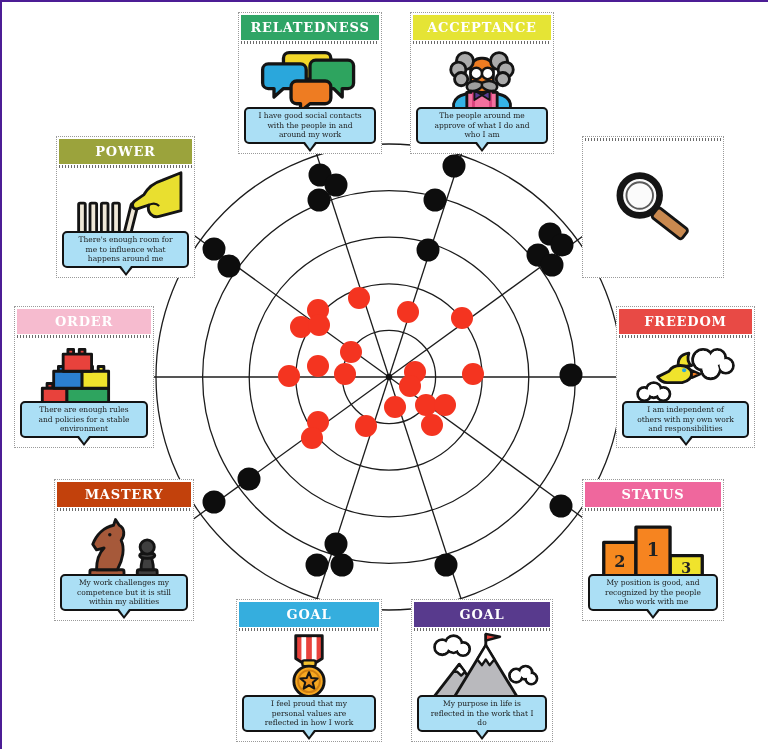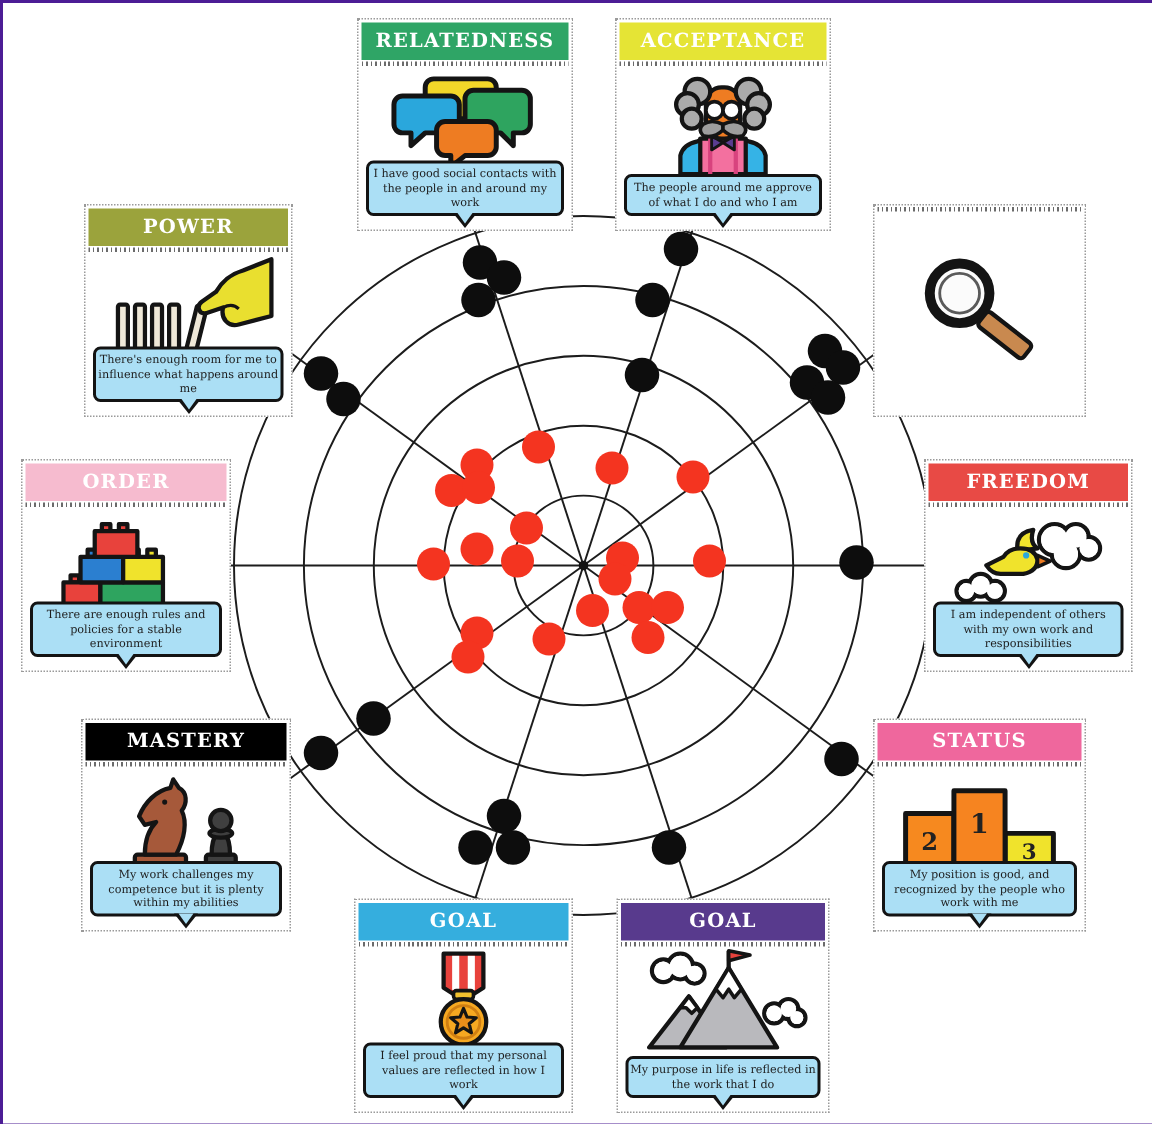--- a/index.html
+++ b/index.html
@@ -27,21 +27,21 @@
     background:repeating-linear-gradient(90deg,#6b6b6b 0 1px,transparent 1px 3px);
   }
   .icon-wrap{
     position:absolute;left:50%;top:32px;transform:translateX(-50%);
     width:122px;height:72px;display:flex;align-items:center;justify-content:center;
   }
   .icon-svg{width:120px;height:72px;}
   .bubble{
     position:absolute;left:5px;right:5px;bottom:9px;
     background:#abdff5;border:2px solid #131313;border-radius:5px;
-    padding:2px 1px;min-height:20px;
+    padding:2px 11px;min-height:20px;
     display:flex;align-items:center;justify-content:center;
   }
   .bubble-text{
     font-size:7.5px;line-height:1.3;color:#1d1d1d;text-align:center;
     font-family:"DejaVu Serif", serif;
   }
   .tail{position:absolute;left:50%;bottom:-10px;width:0;height:0;margin-left:-8px;
     border-left:8px solid transparent;border-right:8px solid transparent;border-top:10px solid #131313;}
   .tail::after{content:"";position:absolute;left:-5px;top:-10px;width:0;height:0;
     border-left:5px solid transparent;border-right:5px solid transparent;border-top:7px solid #abdff5;}
@@ -241,39 +241,39 @@
   <circle cx="58" cy="33" r="2.2" fill="#2aa7dc" stroke="none"></circle>
             </g>
           </svg>
         </div>
     <div class="bubble">
       <span class="bubble-text">I am independent of others with my own work and responsibilities</span>
       <span class="tail"></span>
     </div>
   </div>
       <div class="card" style="left: 52px; top: 477px; width: 140px; height: 142px;">
-    <div class="card-header" style="background: #000000;">
+    <div class="card-header" style="background: #c2410c;">
       <span class="card-title">MASTERY</span>
     </div>
     <div class="stitch"></div>
     <div class="icon-wrap">
           <svg class="icon-svg" viewBox="0 0 120 76">
             <g stroke="#141414" stroke-linejoin="round" stroke-width="3">
   <rect x="24" y="61" width="36" height="8" rx="2" fill="#a6593a"></rect>
   <path fill="#a6593a" d="M31 61 C31 52 33 44 39 38 L31 40 L27 34 C31 24 39 16 49 14 L51 8 L55 14 C61 17 61 25 57 30 C61 38 59 50 53 61 Z"></path>
   <circle cx="45" cy="24" r="1.8" fill="#141414" stroke="none"></circle>
   <rect x="74" y="61" width="21" height="7" rx="2" fill="#3f3f3f"></rect>
   <path fill="#3f3f3f" d="M78 61 C78 52 80 48 82 46 L87 46 C89 48 91 52 91 61 Z"></path>
   <ellipse cx="84.5" cy="46" rx="8" ry="3" fill="#3f3f3f"></ellipse>
   <circle cx="84.5" cy="37" r="7.5" fill="#3f3f3f"></circle>
             </g>
           </svg>
         </div>
     <div class="bubble">
-      <span class="bubble-text">My work challenges my competence but it is plenty within my abilities</span>
+      <span class="bubble-text">My work challenges my competence but it is still within my abilities</span>
       <span class="tail"></span>
     </div>
   </div>
       <div class="card" style="left: 580px; top: 477px; width: 142px; height: 142px;">
     <div class="card-header" style="background: rgb(239, 103, 157);">
       <span class="card-title">STATUS</span>
     </div>
     <div class="stitch"></div>
     <div class="icon-wrap">
           <svg class="icon-svg" viewBox="0 0 120 76">

